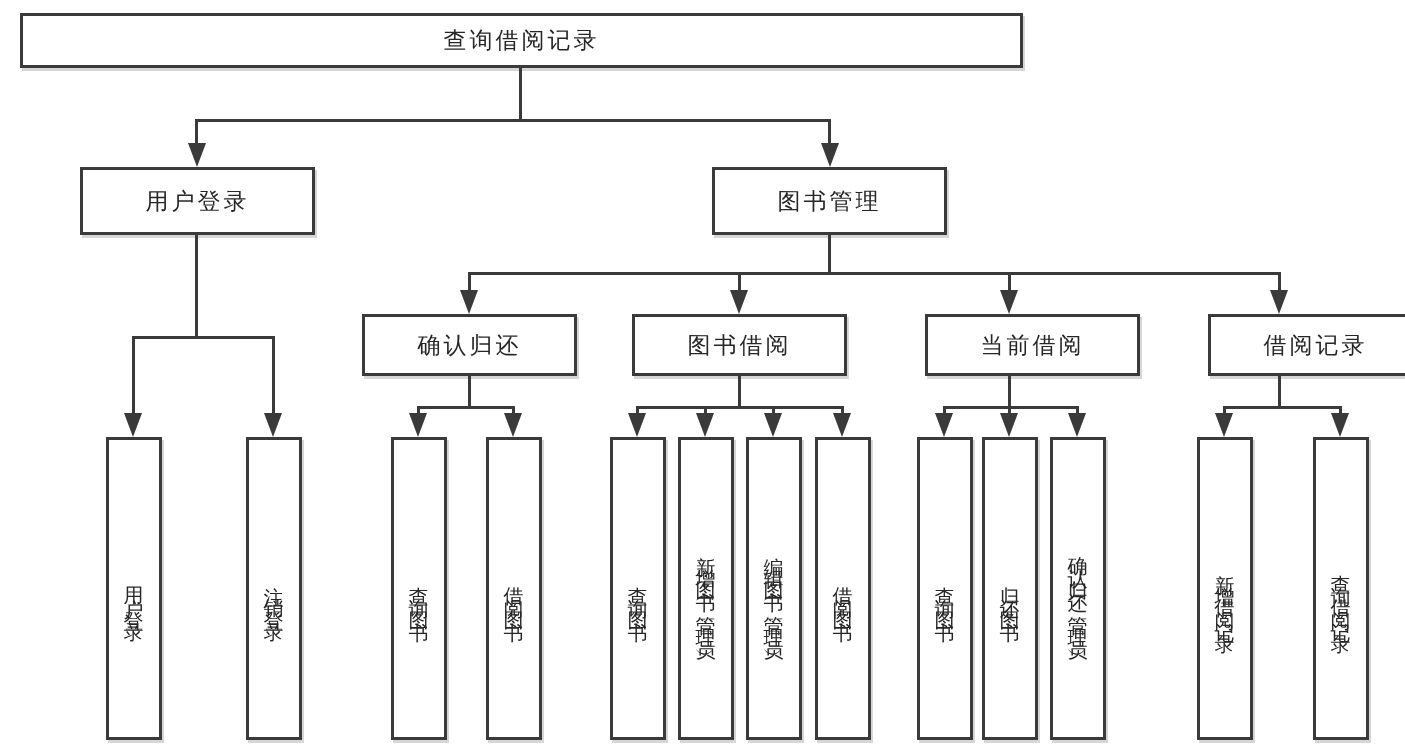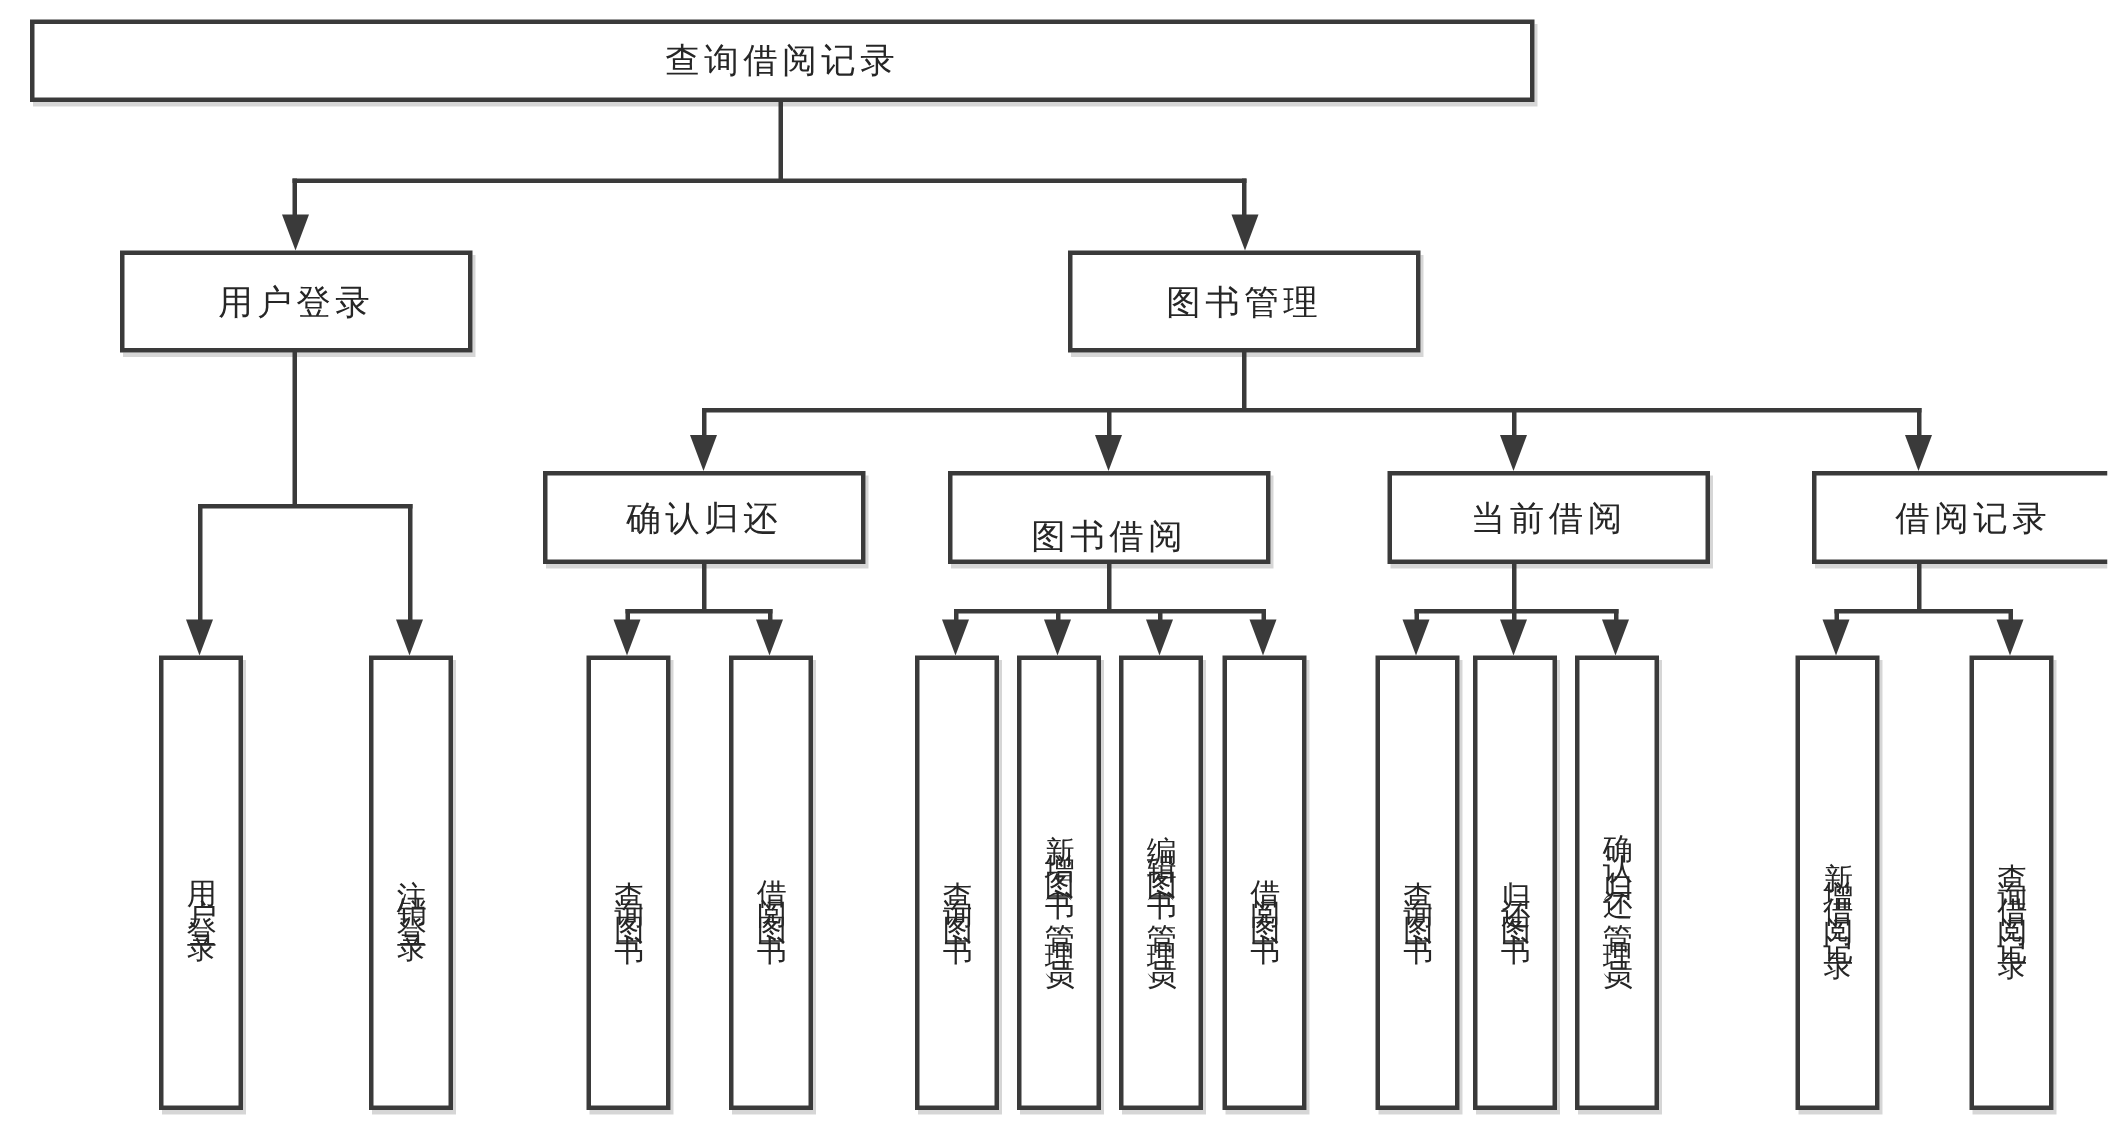--- a/index.html
+++ b/index.html
@@ -56,21 +56,21 @@
   <div class="node hbox" style="left:80px;top:167px;width:235px;height:68px;">
     <span>用户登录</span>
   </div>
   <div class="node hbox" style="left:712px;top:167px;width:235px;height:68px;">
     <span>图书管理</span>
   </div>
 
   <div class="node hbox" style="left:362px;top:314px;width:215px;height:62px;">
     <span>确认归还</span>
   </div>
-  <div class="node hbox" style="left:632px;top:314px;width:215px;height:62px;align-items:flex-end;">
+  <div class="node hbox" style="left:632px;top:314px;width:215px;height:62px;">
     <span>图书借阅</span>
   </div>
   <div class="node hbox" style="left:902px;top:314px;width:215px;height:62px;margin-left:23px;">
     <span>当前借阅</span>
   </div>
   <div class="node hbox" style="left:1208px;top:314px;width:215px;height:62px;">
     <span>借阅记录</span>
   </div>
 
   <div class="node leaf" style="left:106px;">

